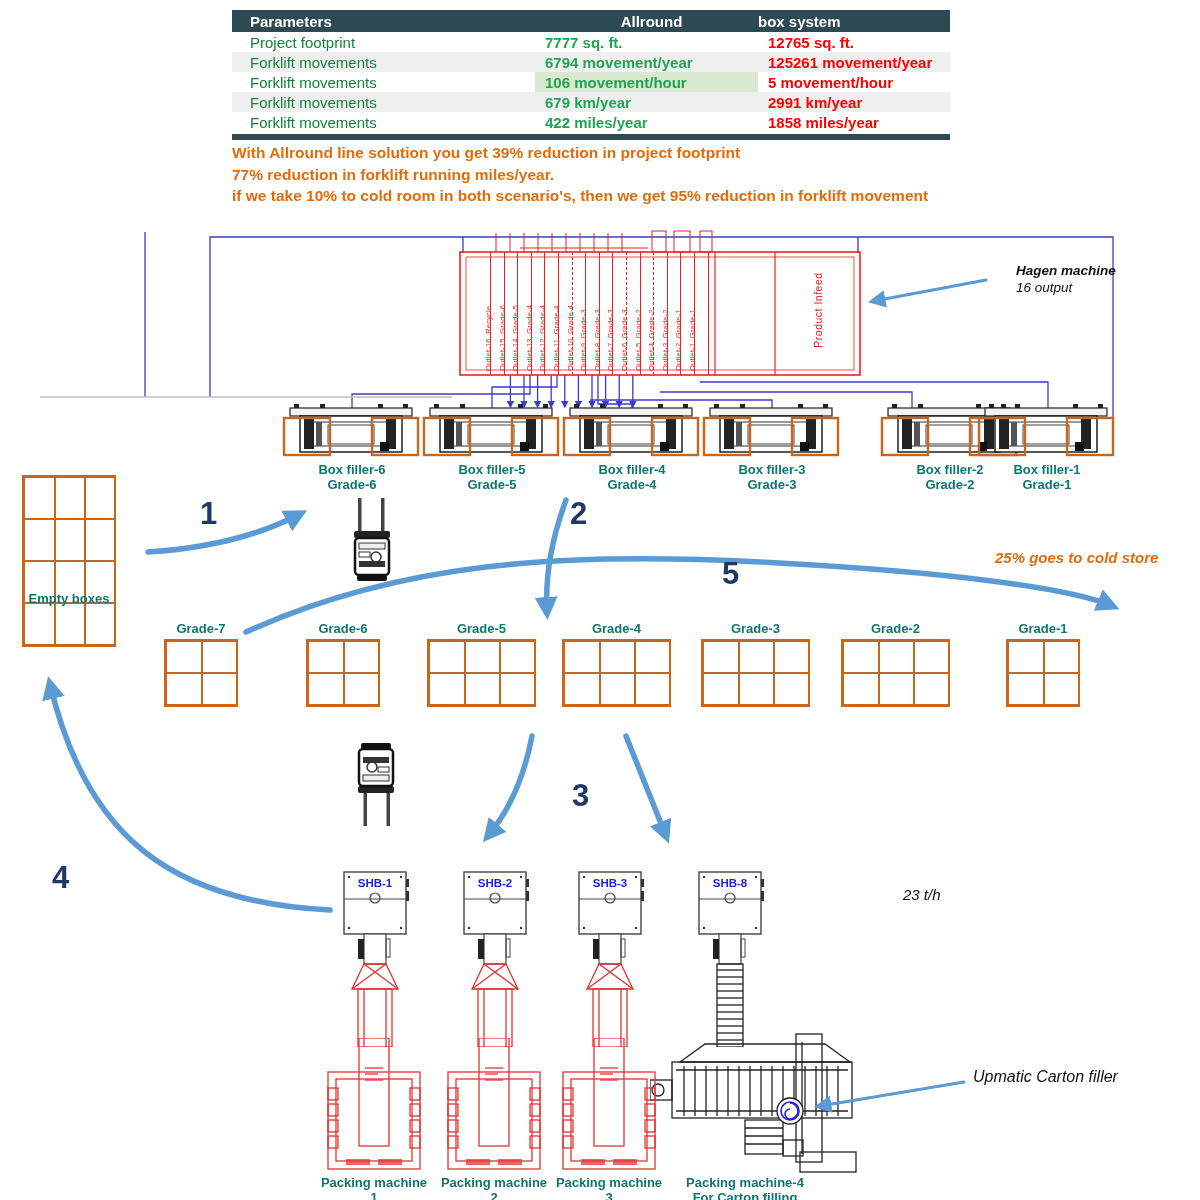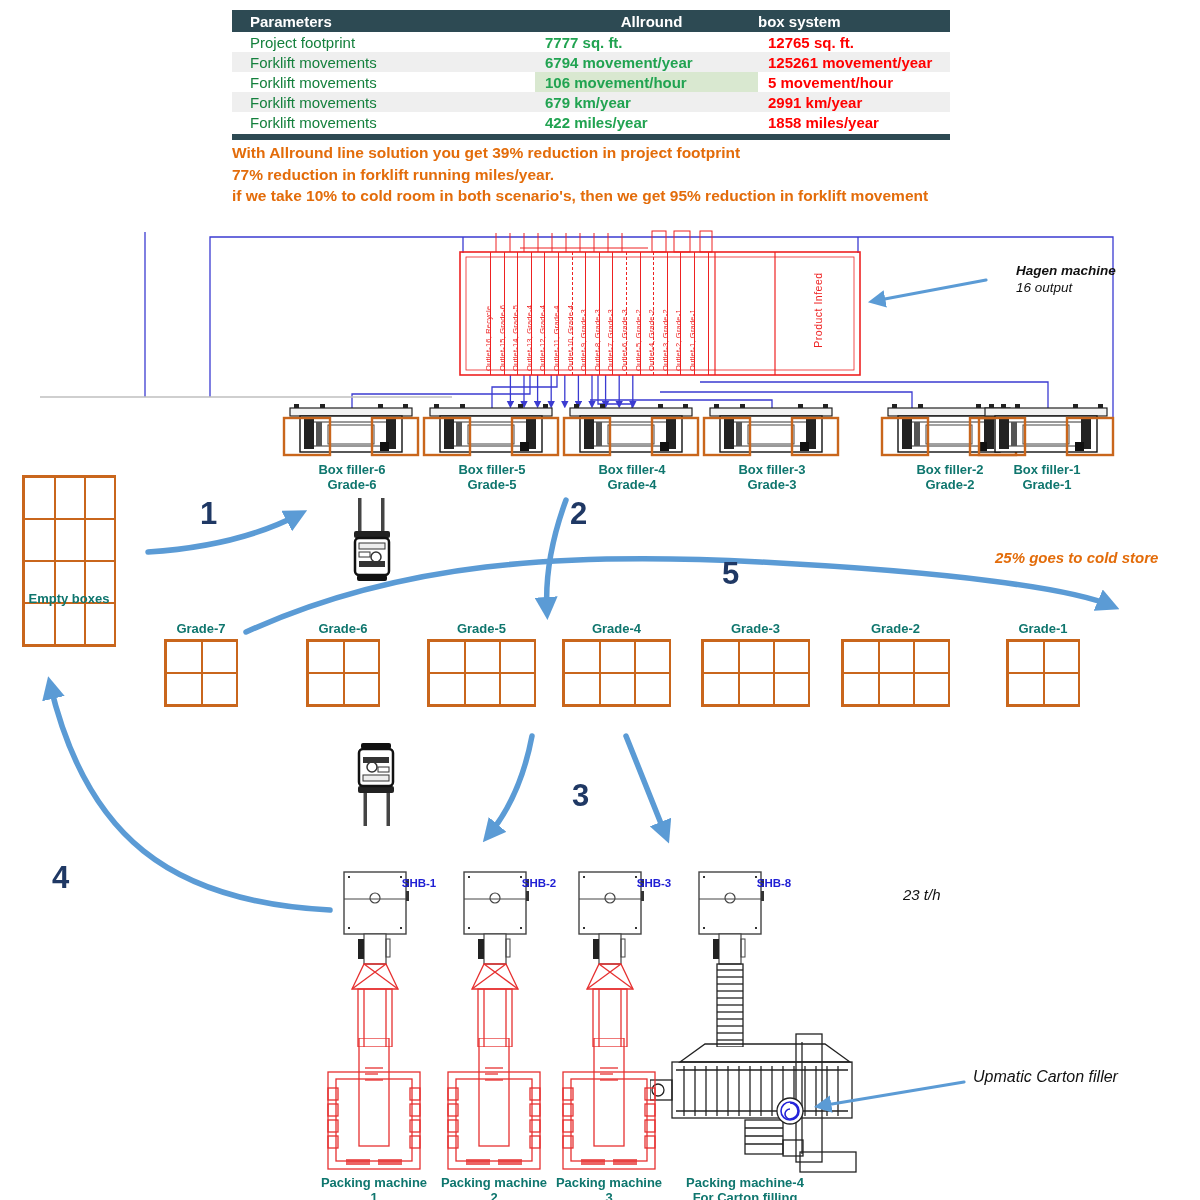--- a/index.html
+++ b/index.html
@@ -37,21 +37,21 @@
   
   .pallet{position:absolute;z-index:1;}
   .pallet-grid{display:grid;border:2px solid #c9661c;width:max-content;background:#fff;}
   .pallet-grid>div{border:1.5px solid #c9661c;}
   .grade-cell{width:35px;height:30px;}
   .empty-cell{width:30px;height:40px;}
   .pallet .pl-name{margin-bottom:2px;}
   #empty-boxes .pl-name{position:absolute;left:0;right:0;top:84px;z-index:2;margin-top:33px;}
   
   .shb{position:absolute;width:66px;z-index:1;}
-  .shb-name{position:absolute;left:0;top:6px;width:64px;text-align:center;color:#1f1fd4;font-weight:bold;font-size:11.5px;padding-left:44px;} 
+  .shb-name{position:absolute;left:0;top:6px;width:64px;text-align:center;color:#1f1fd4;font-weight:bold;font-size:11.5px;} 
   .pm{position:absolute;z-index:1;}
   .pm-label{position:absolute;width:160px;z-index:2;margin-top:8px;}
   
   .flow-num{position:absolute;color:#1f3864;font-size:31px;font-weight:bold;z-index:4;}
   .small-note{position:absolute;z-index:4;white-space:nowrap;font-style:italic;}
   #cold-note{left:995px;top:549px;color:#e36c0a;font-weight:bold;font-size:15px;}
   #hagen-note{left:1016px;top:262px;font-size:13.5px;color:#111;line-height:17px;}
   #hagen-note b{font-weight:bold;}
   #tph-note{left:903px;top:886px;font-size:15px;color:#111;}
   #upmatic-note{left:973px;top:1068px;font-size:16px;color:#111;}

